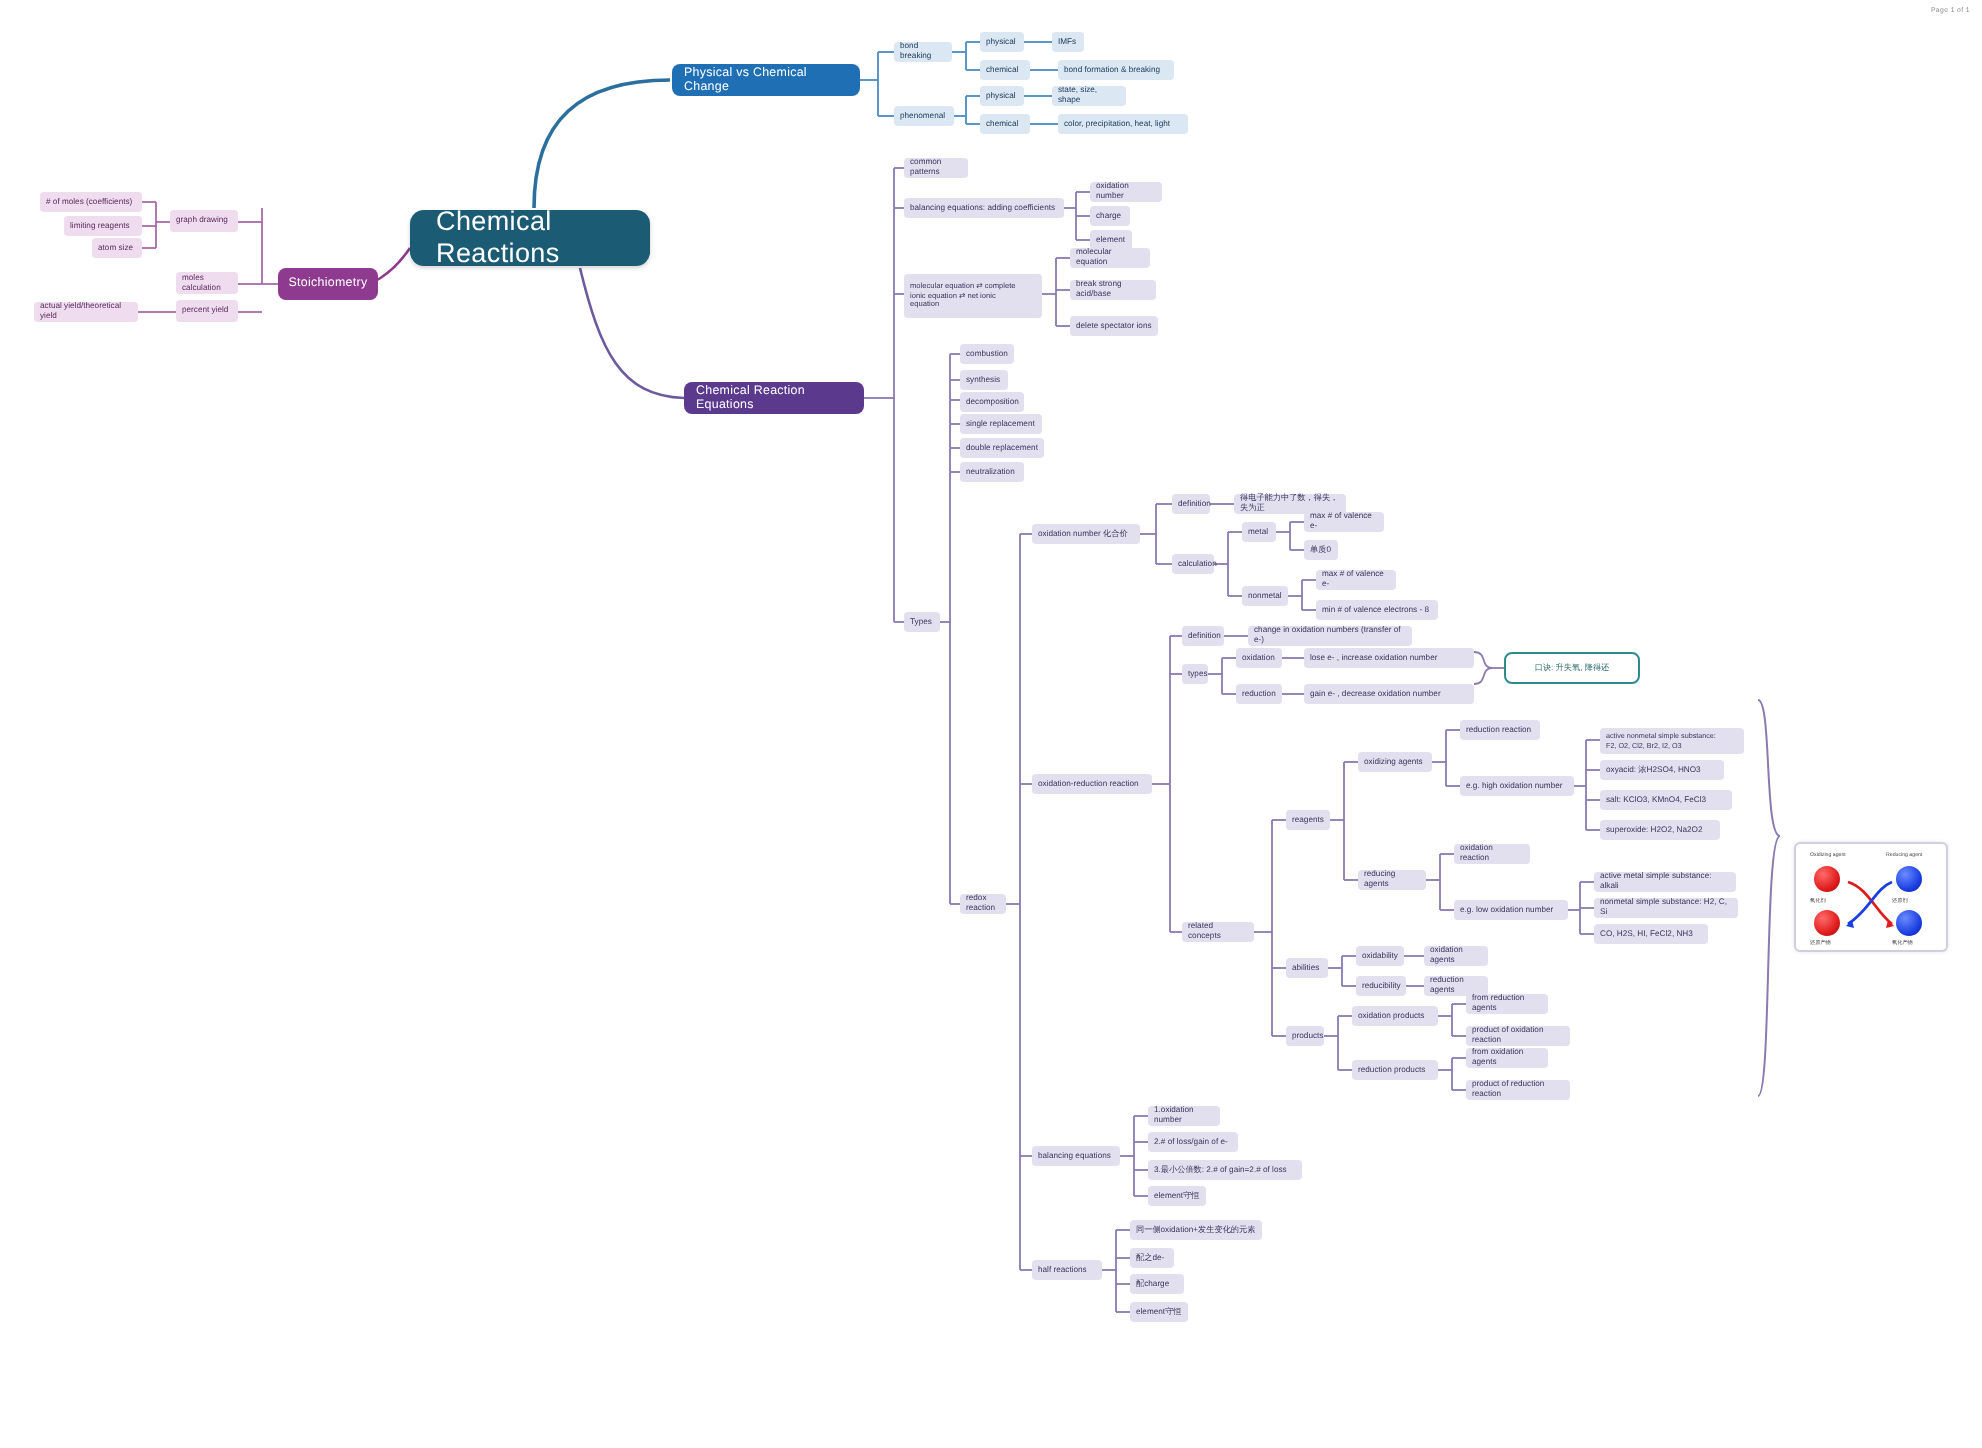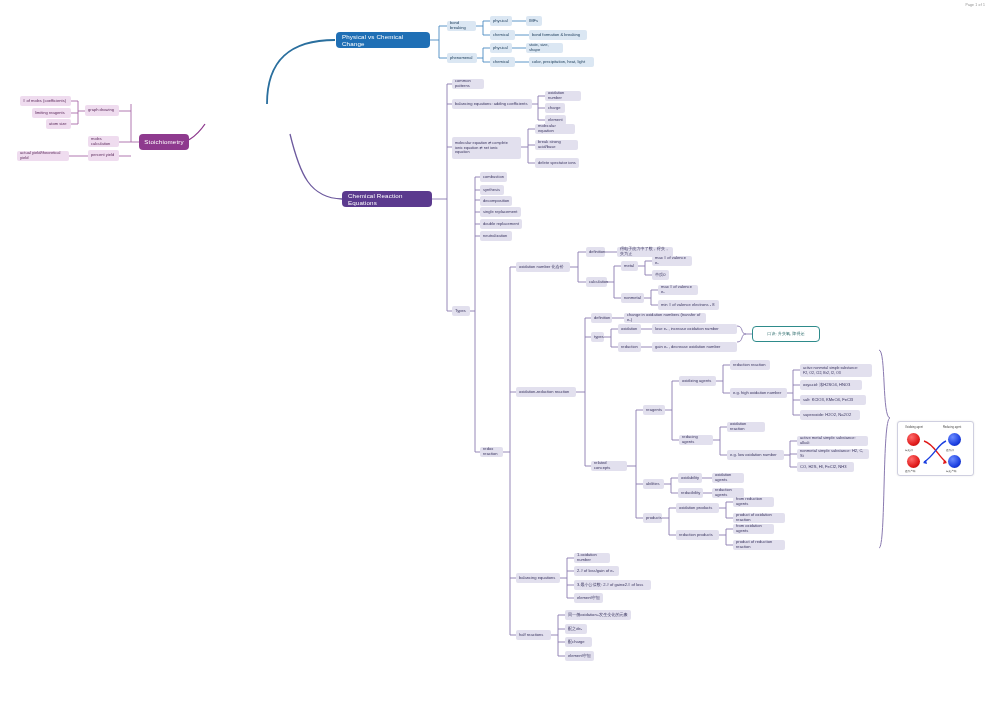--- a/index.html
+++ b/index.html
@@ -273,20 +273,21 @@
       <path d="M558,615 L558,656" stroke="#8a7ab0"></path>
       <path d="M558,615 L565,615" stroke="#8a7ab0"></path>
       <path d="M558,629 L565,629" stroke="#8a7ab0"></path>
       <path d="M558,642 L565,642" stroke="#8a7ab0"></path>
       <path d="M558,656 L565,656" stroke="#8a7ab0"></path>
     </g>
   </svg>
 
   <div class="page-stamp">Page 1 of 1</div>
 
+  <div class="node root" style="left:205px;top:105px;width:120px;height:28px;">Chemical Reactions</div>
 
   <div class="node l1-magenta" style="left:139px;top:134px;width:50px;height:16px;">Stoichiometry</div>
 
   <div class="node chip-magenta" style="left:85px;top:105px;width:34px;height:11px;">graph drawing</div>
   <div class="node chip-magenta" style="left:88px;top:136px;width:31px;height:11px;">moles calculation</div>
   <div class="node chip-magenta" style="left:88px;top:150px;width:31px;height:11px;">percent yield</div>
 
   <div class="node chip-magenta" style="left:20px;top:96px;width:51px;height:10px;"># of moles (coefficients)</div>
   <div class="node chip-magenta" style="left:32px;top:108px;width:39px;height:10px;">limiting reagents</div>
   <div class="node chip-magenta" style="left:46px;top:119px;width:25px;height:10px;">atom size</div>

